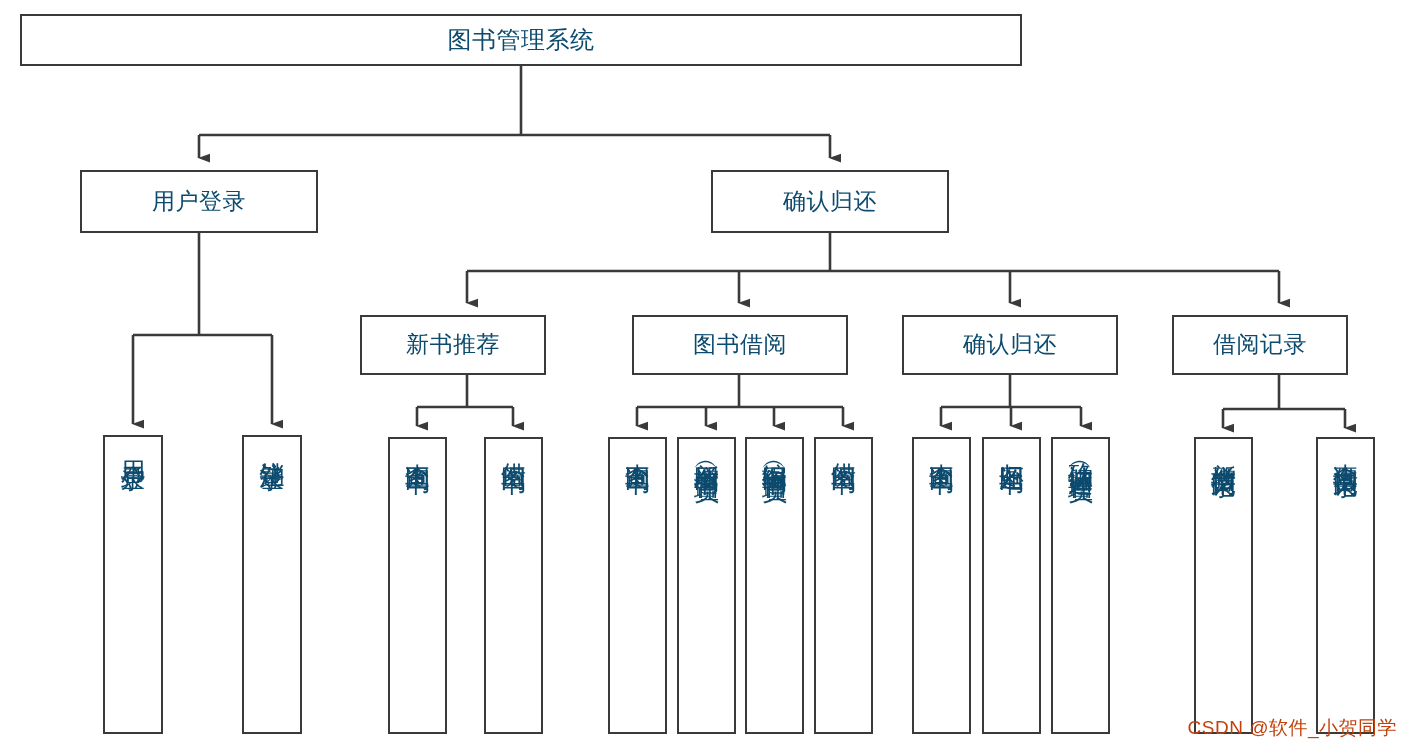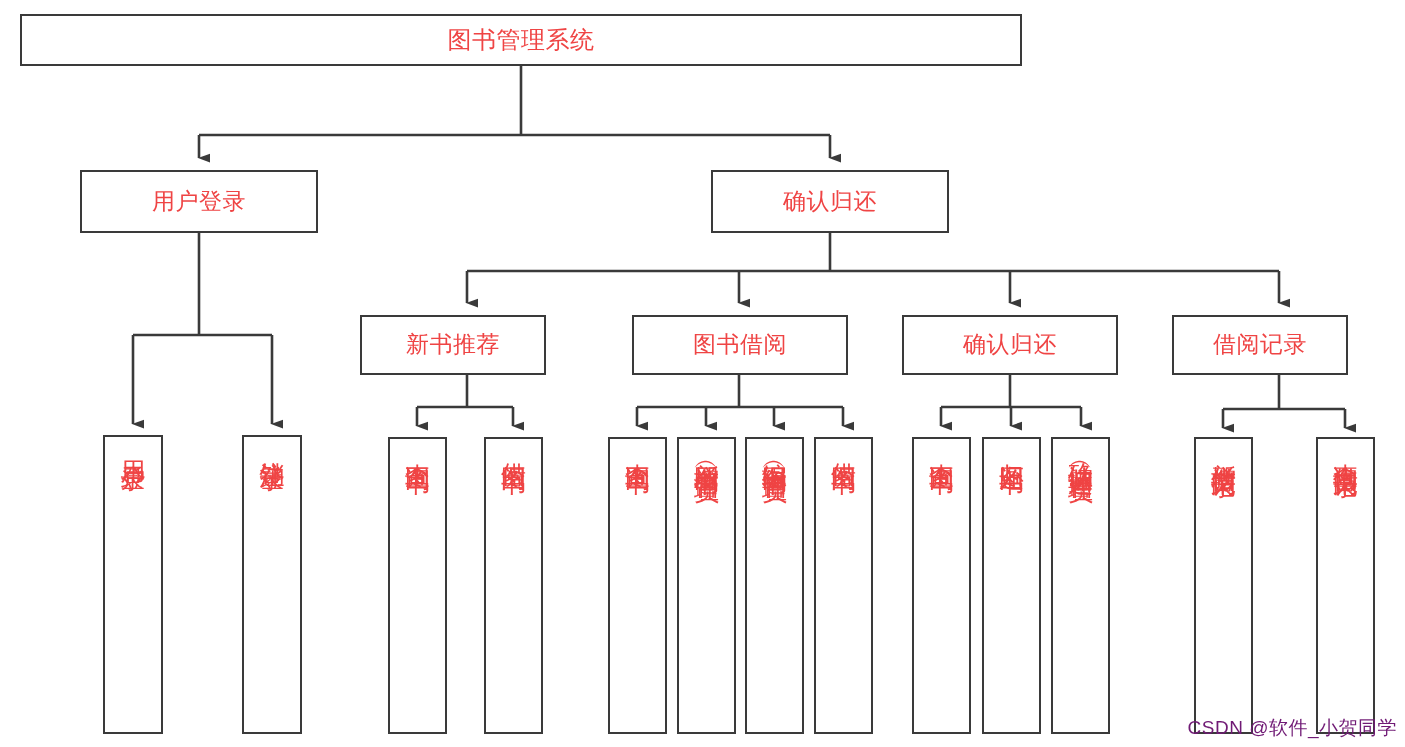--- a/index.html
+++ b/index.html
@@ -27,21 +27,21 @@
     pointer-events: none;
   }
   .node {
     position: absolute;
     box-sizing: border-box;
     background: #ffffff;
     border: 2.5px solid #3a3a3a;
     display: flex;
     align-items: center;
     justify-content: center;
-    color: #ef4444;
+    color: #0c4a6e;
   }
   .node-label {
     display: block;
     text-align: center;
     line-height: 1.12;
     letter-spacing: 0.5px;
   }
   .node.horizontal .node-label {
     writing-mode: horizontal-tb;
     font-size: 23px;
@@ -60,21 +60,21 @@
     font-size: 25px;
     line-height: 1.0;
     letter-spacing: 2.5px;
     white-space: nowrap;
   }
   #watermark {
     position: absolute;
     right: 8px;
     bottom: 6px;
     font-size: 19px;
-    color: #701a75;
+    color: #c2410c;
     letter-spacing: 0.5px;
     white-space: nowrap;
   }
 </style>
 </head>
 <body>
 
 <div id="diagram-root">
 
   <svg id="edges-layer" width="1405" height="747" viewBox="0 0 1405 747" xmlns="http://www.w3.org/2000/svg">

